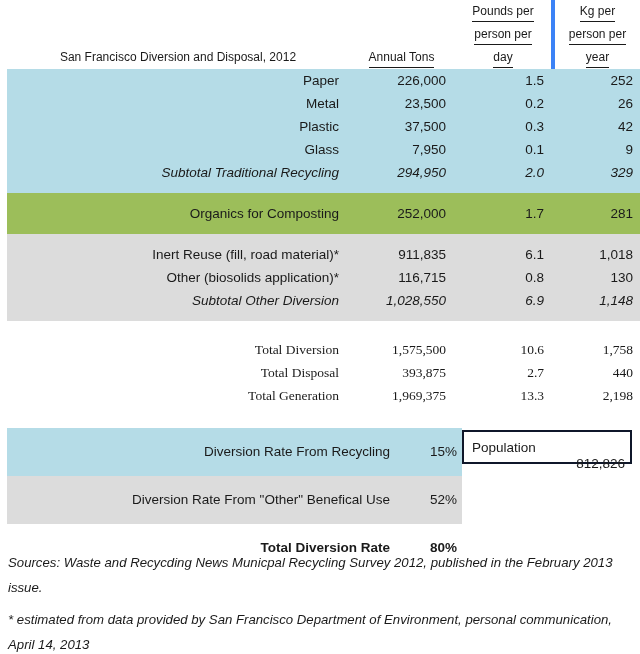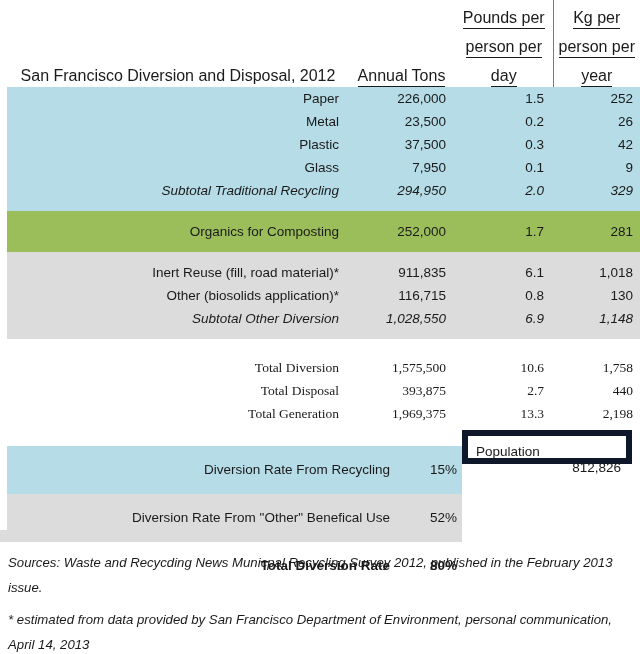--- a/index.html
+++ b/index.html
@@ -35,41 +35,41 @@
 
   table.grid td, table.grid th {
     padding: 0;
     margin: 0;
     vertical-align: bottom;
     font-weight: normal;
   }
 
   
   .hdr-row td {
-    height: 29px;
+    height: 23px;
     line-height: 23px;
     text-align: center;
     white-space: nowrap;
-    font-size: 16px;
+    font-size: 12px;
   }
   .hdr-u span {
     border-bottom: 1.5px solid #1a1a1a;
     padding-bottom: 1px;
     display: inline-block;
     line-height: 18px;
   }
   .title-cell {
     text-align: left;
     padding-left: 8px !important;
     font-weight: bold;
     font-size: 13.5px;
     white-space: nowrap;
   }
   .vdiv {
-    border-left: 1px solid #3b82f6;
+    border-left: 4px solid #3b82f6;
     text-decoration: underline;
   }
 
   
   .drow td {
     height: 23px;
     line-height: 23px;
     white-space: nowrap;
     font-size: 13.5px;
   }
@@ -112,21 +112,21 @@
     z-index: 4;
   }
 
   
   .pop-box {
     position: absolute;
     left: 462px;
     top: 430px;
     width: 170px;
     height: 34px;
-    border: 6px solid #0f172a;
+    border: 2px solid #0f172a;
     background: #ffffff;
     box-sizing: border-box;
     z-index: 6;
   }
   .pop-box .pop-label {
     position: absolute;
     left: 8px;
     top: 7px;
     font-size: 13.5px;
     line-height: 18px;

